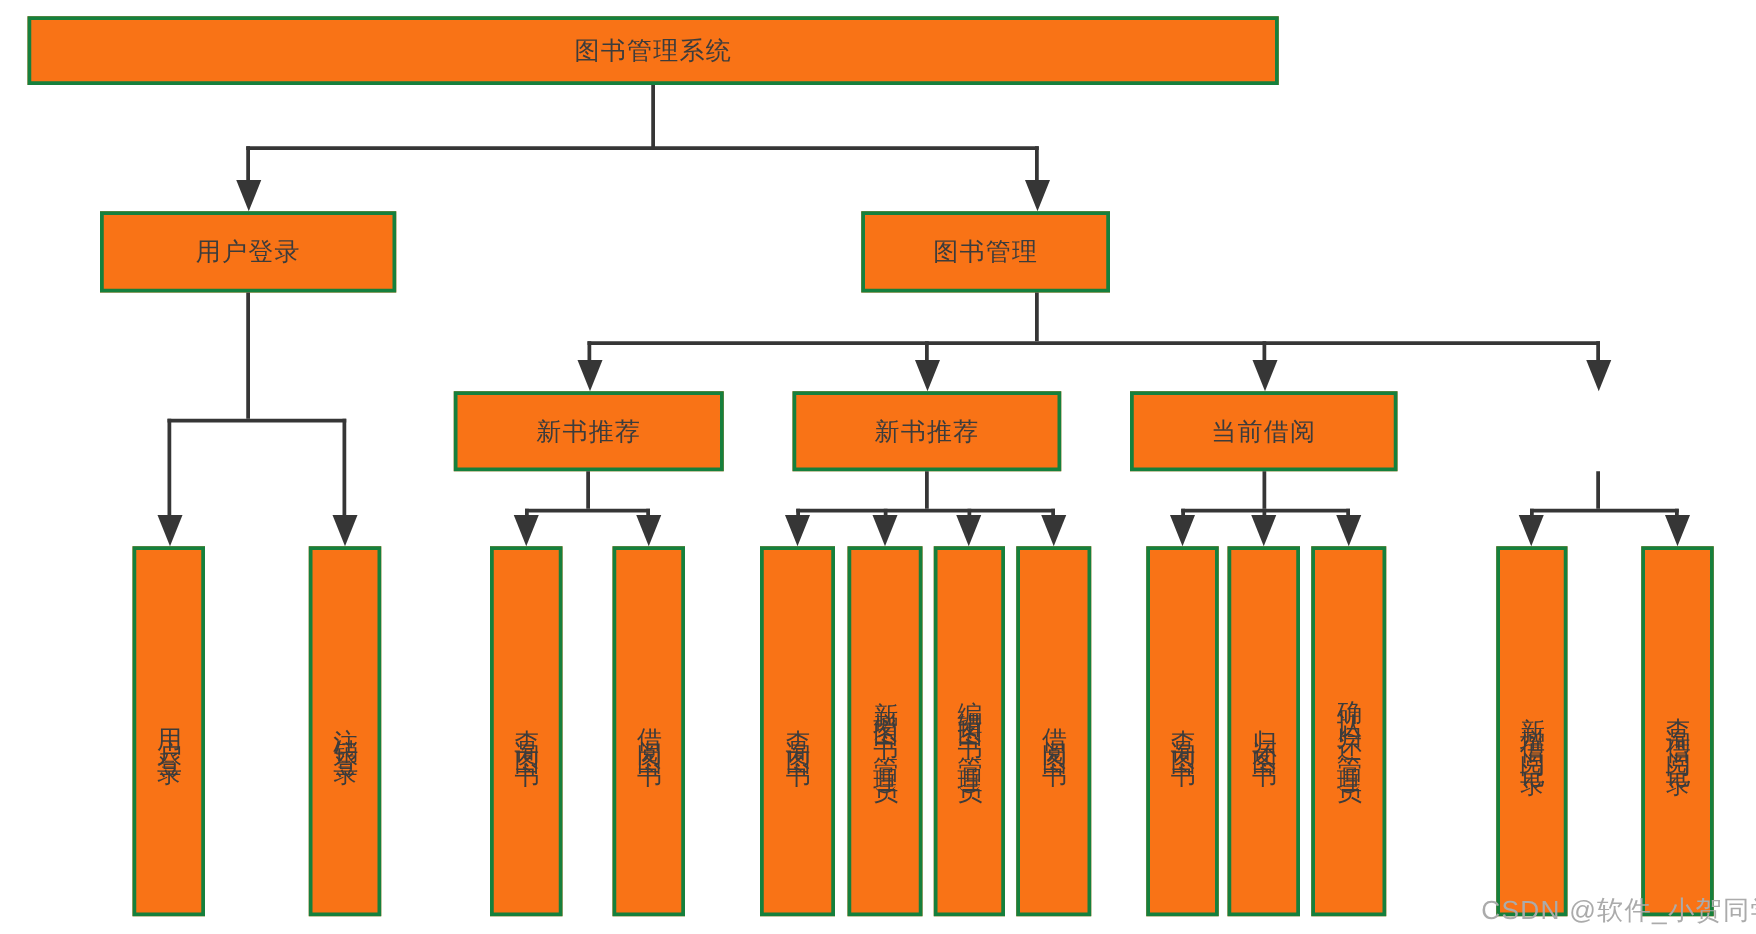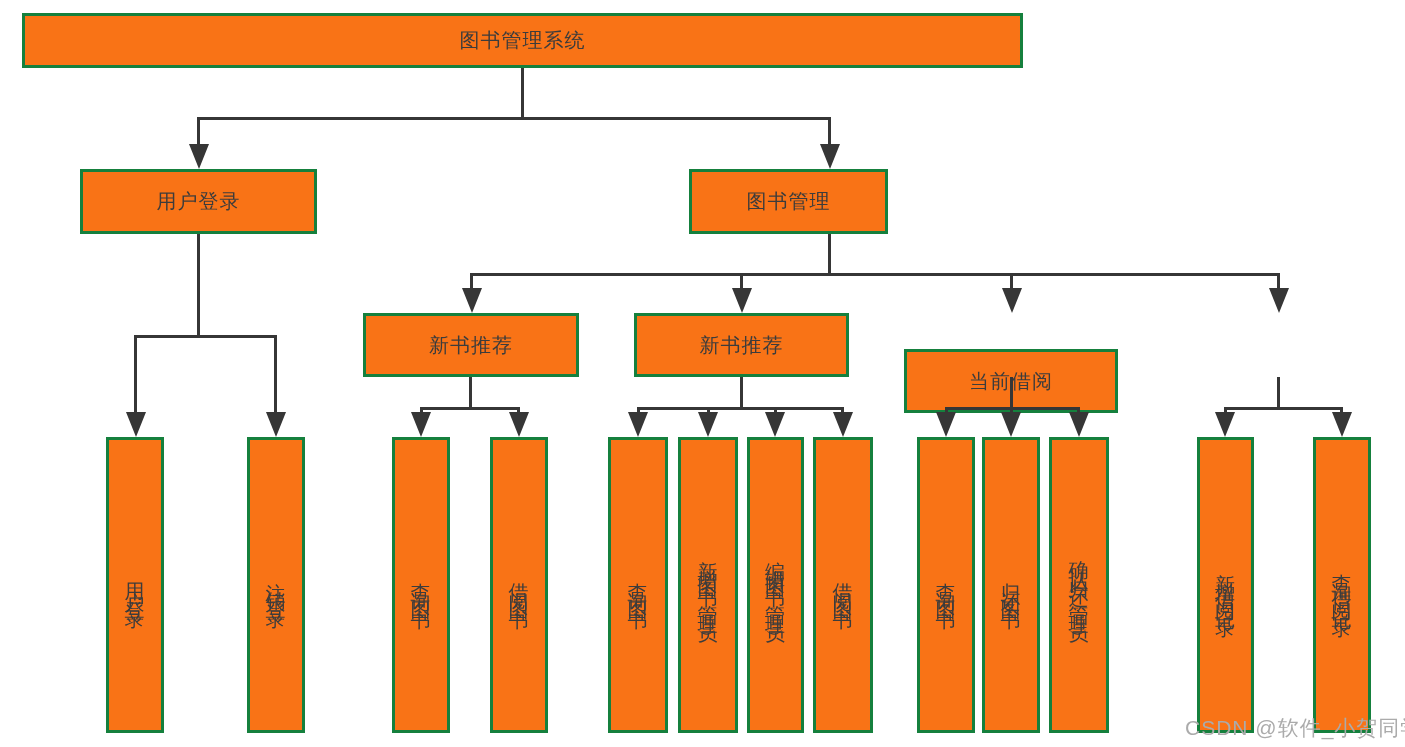--- a/index.html
+++ b/index.html
@@ -84,21 +84,21 @@
   <div class="arrowhead" style="left:462px; top:288px;"></div>
   <div class="vline" style="left:740px; top:273px; height:18px;"></div>
   <div class="arrowhead" style="left:732px; top:288px;"></div>
   <div class="vline" style="left:1010px; top:273px; height:18px;"></div>
   <div class="arrowhead" style="left:1002px; top:288px;"></div>
   <div class="vline" style="left:1277px; top:273px; height:18px;"></div>
   <div class="arrowhead" style="left:1269px; top:288px;"></div>
 
   <div class="box hbox" style="left:363px; top:313px; width:216px; height:64px;">新书推荐</div>
   <div class="box hbox" style="left:634px; top:313px; width:215px; height:64px;">新书推荐</div>
-  <div class="box hbox" style="left:904px; top:313px; width:214px; height:64px;margin-top:36px;">当前借阅</div>
+  <div class="box hbox" style="left:904px; top:313px; width:214px; height:64px;">当前借阅</div>
 
   <div class="vline" style="left:469px; top:377px; height:30px;"></div>
   <div class="hline" style="left:420px; top:407px; width:100px;"></div>
   <div class="vline" style="left:420px; top:407px; height:9px;"></div>
   <div class="arrowhead" style="left:411px; top:412px;"></div>
   <div class="vline" style="left:517px; top:407px; height:9px;"></div>
   <div class="arrowhead" style="left:509px; top:412px;"></div>
 
   <div class="vline" style="left:740px; top:377px; height:30px;"></div>
   <div class="hline" style="left:637px; top:407px; width:207px;"></div>

